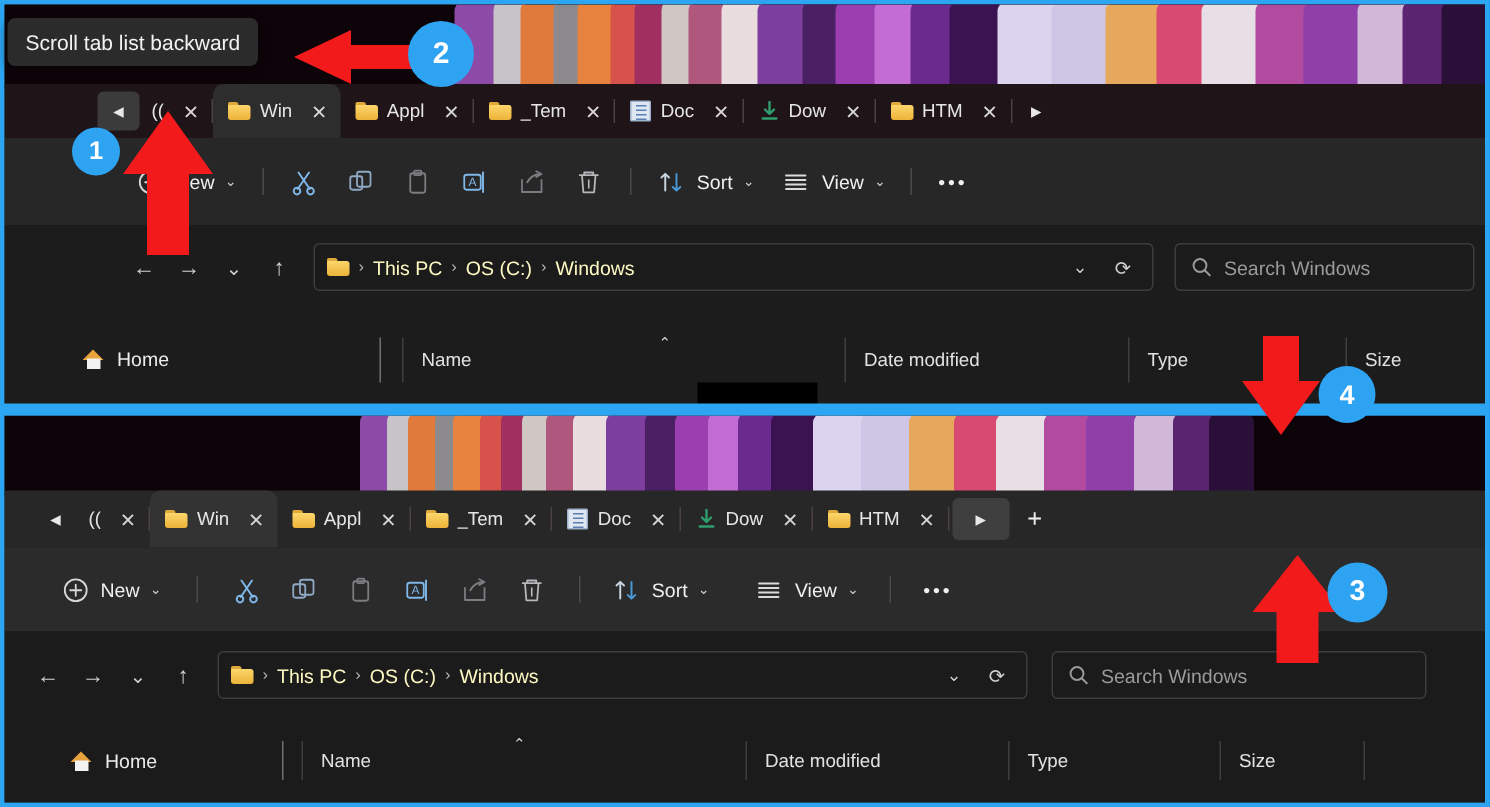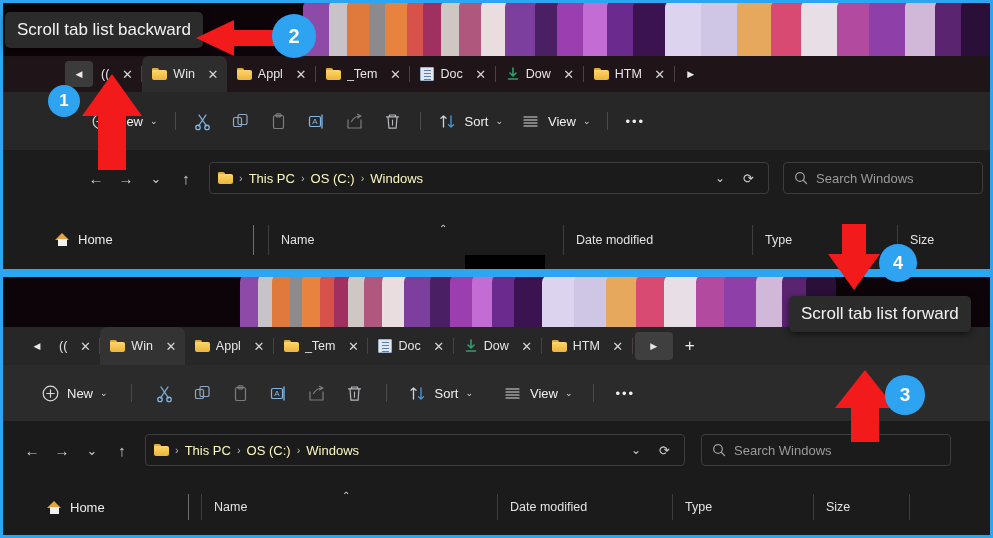--- a/index.html
+++ b/index.html
@@ -121,21 +121,21 @@
     background: #f2f2f2;
   }
   .navlabel { color: #ececec; font-size: 13px; }
   .colsep { width: 1px; background: #3e3e3e; flex: 0 0 auto; }
   .col { color: #e2e2e2; font-size: 12.5px; padding-left: 12px; position: relative; flex: 0 0 auto; }
   .sortcaret { position: absolute; color: #d8d8d8; font-size: 10px; }
 
   
   .tooltip {
     position: absolute; background: #2b2b2b; color: #f2f2f2;
-    font-size: 17px; padding: 8px 12px; border-radius: 5px;
+    font-size: 14px; padding: 8px 12px; border-radius: 5px;
     box-shadow: 0 2px 7px rgba(0,0,0,.55); white-space: nowrap; z-index: 40;
   }
 
   
   .arrow { position: absolute; z-index: 50; }
   .badge {
     position: absolute; z-index: 55;
     border-radius: 50%; background: #2ea3f2;
     color: #fff; font-size: 17px; font-weight: bold;
     display: flex; align-items: center; justify-content: center;
@@ -660,23 +660,20 @@
         <span>Type</span>
       </div>
       <div class="colsep" style="height:26px;"></div>
       <div class="col" style="width:95px;">
         <span>Size</span>
       </div>
       <div class="colsep" style="height:26px;"></div>
     </div>
   </div>
 
-  <div class="tooltip" style="left:789px; top:296px;">
-    <span>Scroll tab list forward</span>
-  </div>
 
   <div class="arrow" style="left:80px; top:72px; width:64px; height:100px;">
     <svg width="64" height="100" viewBox="0 0 64 100">
       <path d="M32 2 L62 44 L46 44 L46 98 L18 98 L18 44 L2 44 Z" fill="#f31a1c"></path>
     </svg>
   </div>
   <div class="badge" style="left:48px; top:85px; width:32px; height:32px;">
     <span>1</span>
   </div>
 

